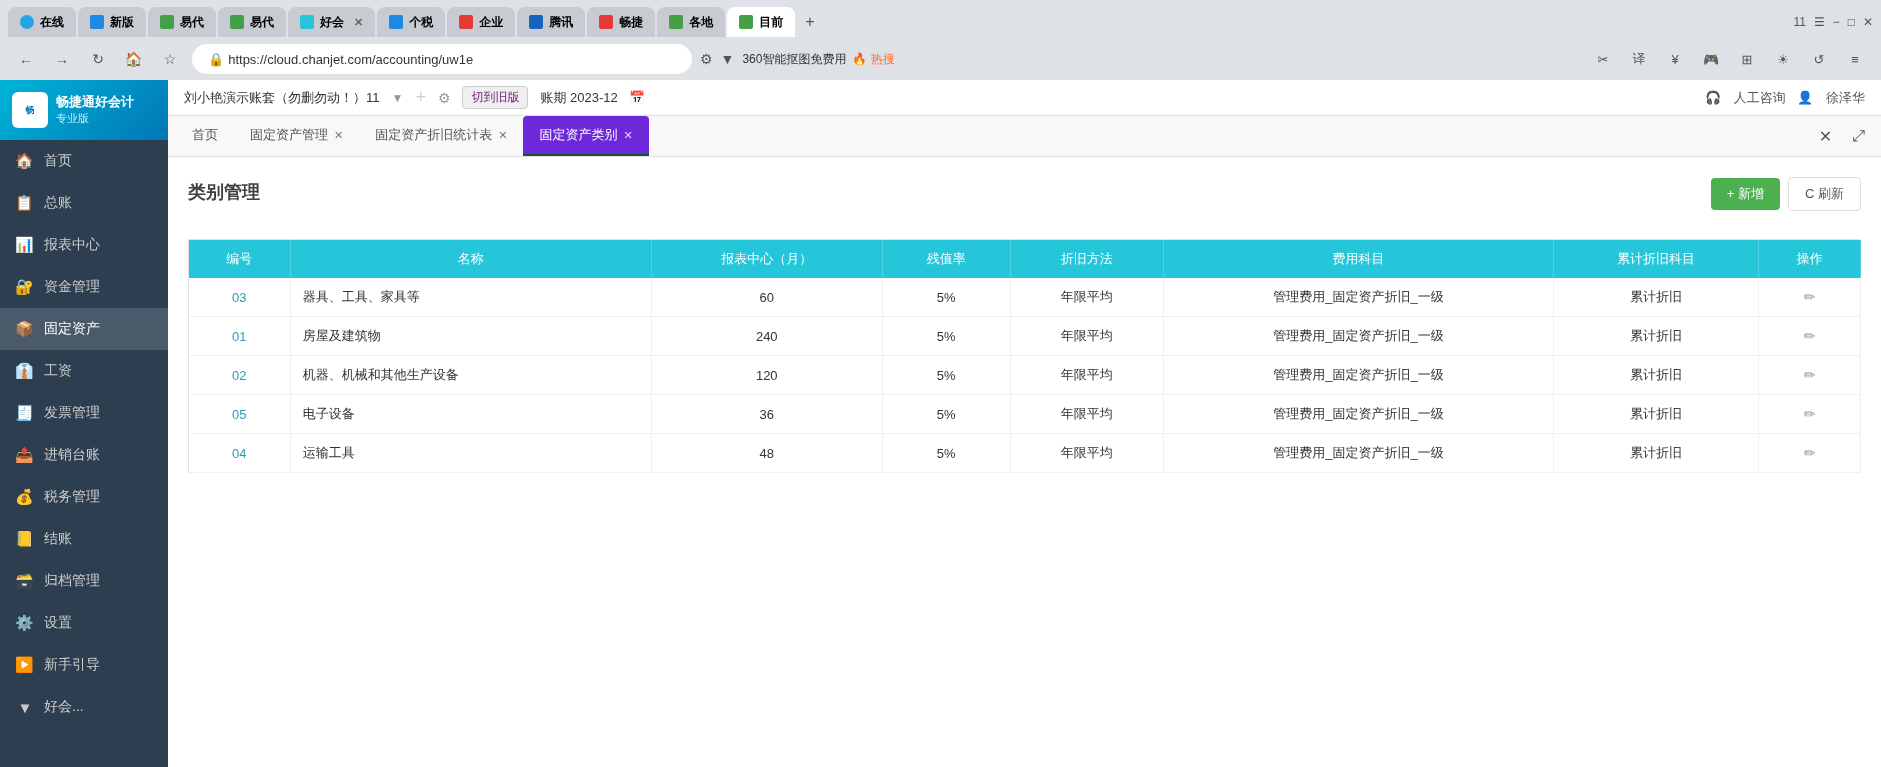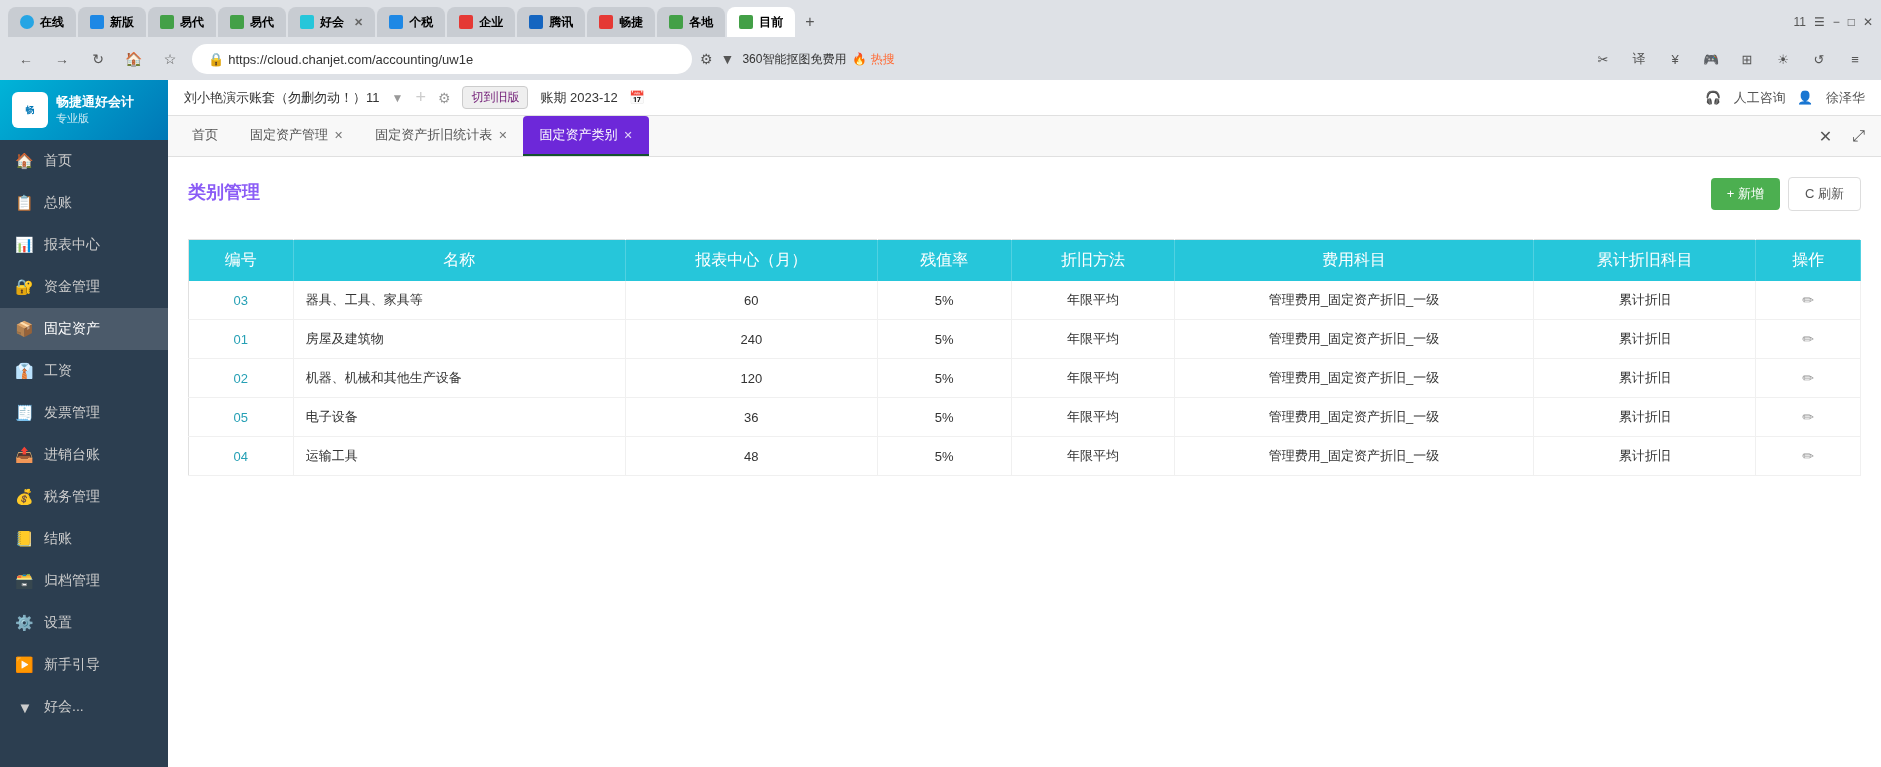--- a/index.html
+++ b/index.html
@@ -48,29 +48,29 @@
     
     .page-tabs { display: flex; align-items: center; border-bottom: 1px solid #e0e0e0; background: #f8f8f8; padding: 0 8px; }
     .page-tab { display: flex; align-items: center; padding: 10px 16px; font-size: 13px; color: #555; cursor: pointer; border-bottom: 2px solid transparent; gap: 6px; }
     .page-tab.active { color: #fff; background: #6d28d9; border-bottom: 2px solid #14532d; border-radius: 4px 4px 0 0; }
     .page-tab .tab-x { font-size: 11px; color: inherit; opacity: 0.8; cursor: pointer; }
     .tab-controls { margin-left: auto; display: flex; align-items: center; gap: 4px; }
     .tab-ctrl-btn { padding: 4px 8px; font-size: 16px; cursor: pointer; color: #555; }
 
     
     .content-area { flex: 1; padding: 20px; overflow-y: auto; }
-    .section-title { font-size: 18px; font-weight: bold; color: #8b5cf6; margin-bottom: 16px; }
+    .section-title { font-size: 18px; font-weight: bold; color: #404040; margin-bottom: 16px; }
     .toolbar-row { display: flex; align-items: center; justify-content: flex-end; margin-bottom: 12px; gap: 8px; }
     .btn-add { background: #4caf50; color: #fff; border: none; border-radius: 4px; padding: 7px 16px; font-size: 13px; cursor: pointer; display: flex; align-items: center; gap: 4px; }
     .btn-refresh { background: #fff; color: #555; border: 1px solid #ddd; border-radius: 4px; padding: 7px 16px; font-size: 13px; cursor: pointer; display: flex; align-items: center; gap: 4px; }
 
     
     .data-table { width: 100%; border-collapse: collapse; border: 1px solid #e0e0e0; }
     .data-table thead tr { background: #26c6da; color: #fff; }
-    .data-table thead th { padding: 10px 12px; text-align: center; font-size: 16px; font-weight: normal; border-right: 1px solid rgba(255,255,255,0.2); }
+    .data-table thead th { padding: 10px 12px; text-align: center; font-size: 13px; font-weight: normal; border-right: 1px solid rgba(255,255,255,0.2); }
     .data-table tbody tr { background: #fff; border-bottom: 1px solid #f0f0f0; }
     .data-table tbody td { padding: 10px 12px; font-size: 13px; color: #333; border-right: 1px solid #f0f0f0; text-align: center; }
     .data-table tbody td.id-cell { color: #26a0b5; cursor: pointer; }
     .data-table tbody td.name-cell { text-align: left; }
     .data-table tbody td.edit-cell { color: #666; cursor: pointer; }
     .edit-icon { font-size: 14px; color: #999; cursor: pointer; }
   </style>
 </head>
 <body>
 

